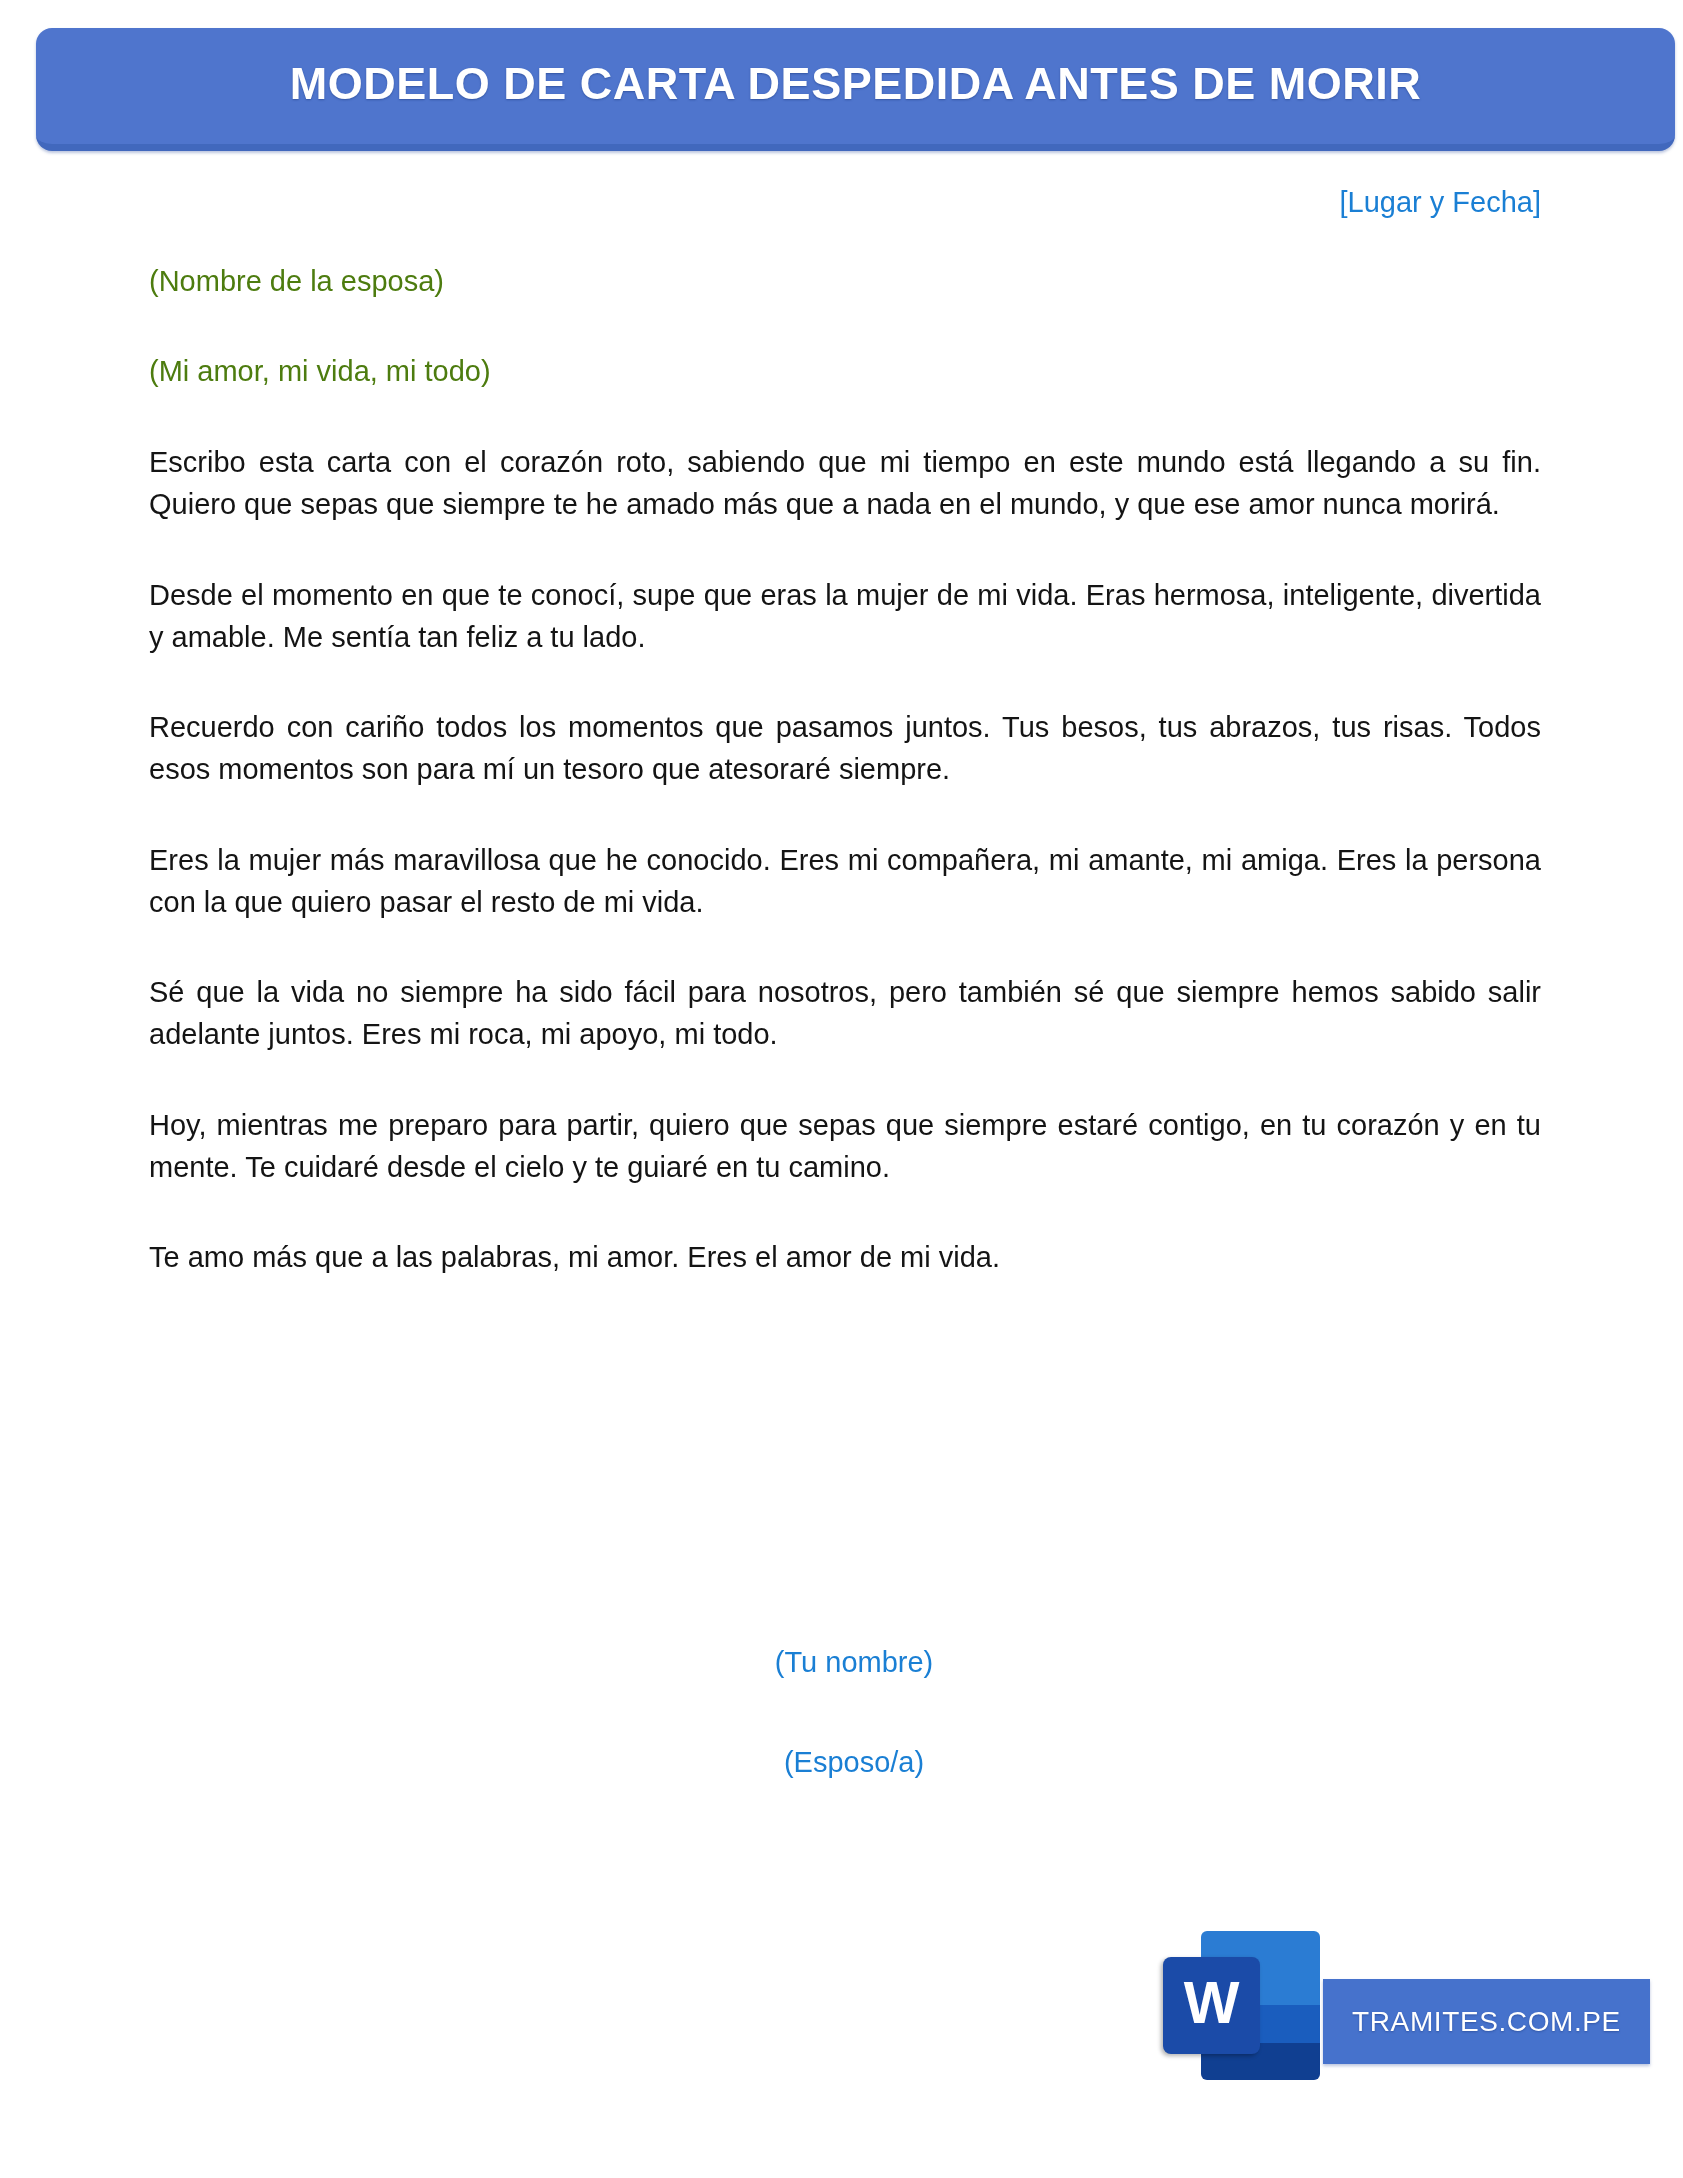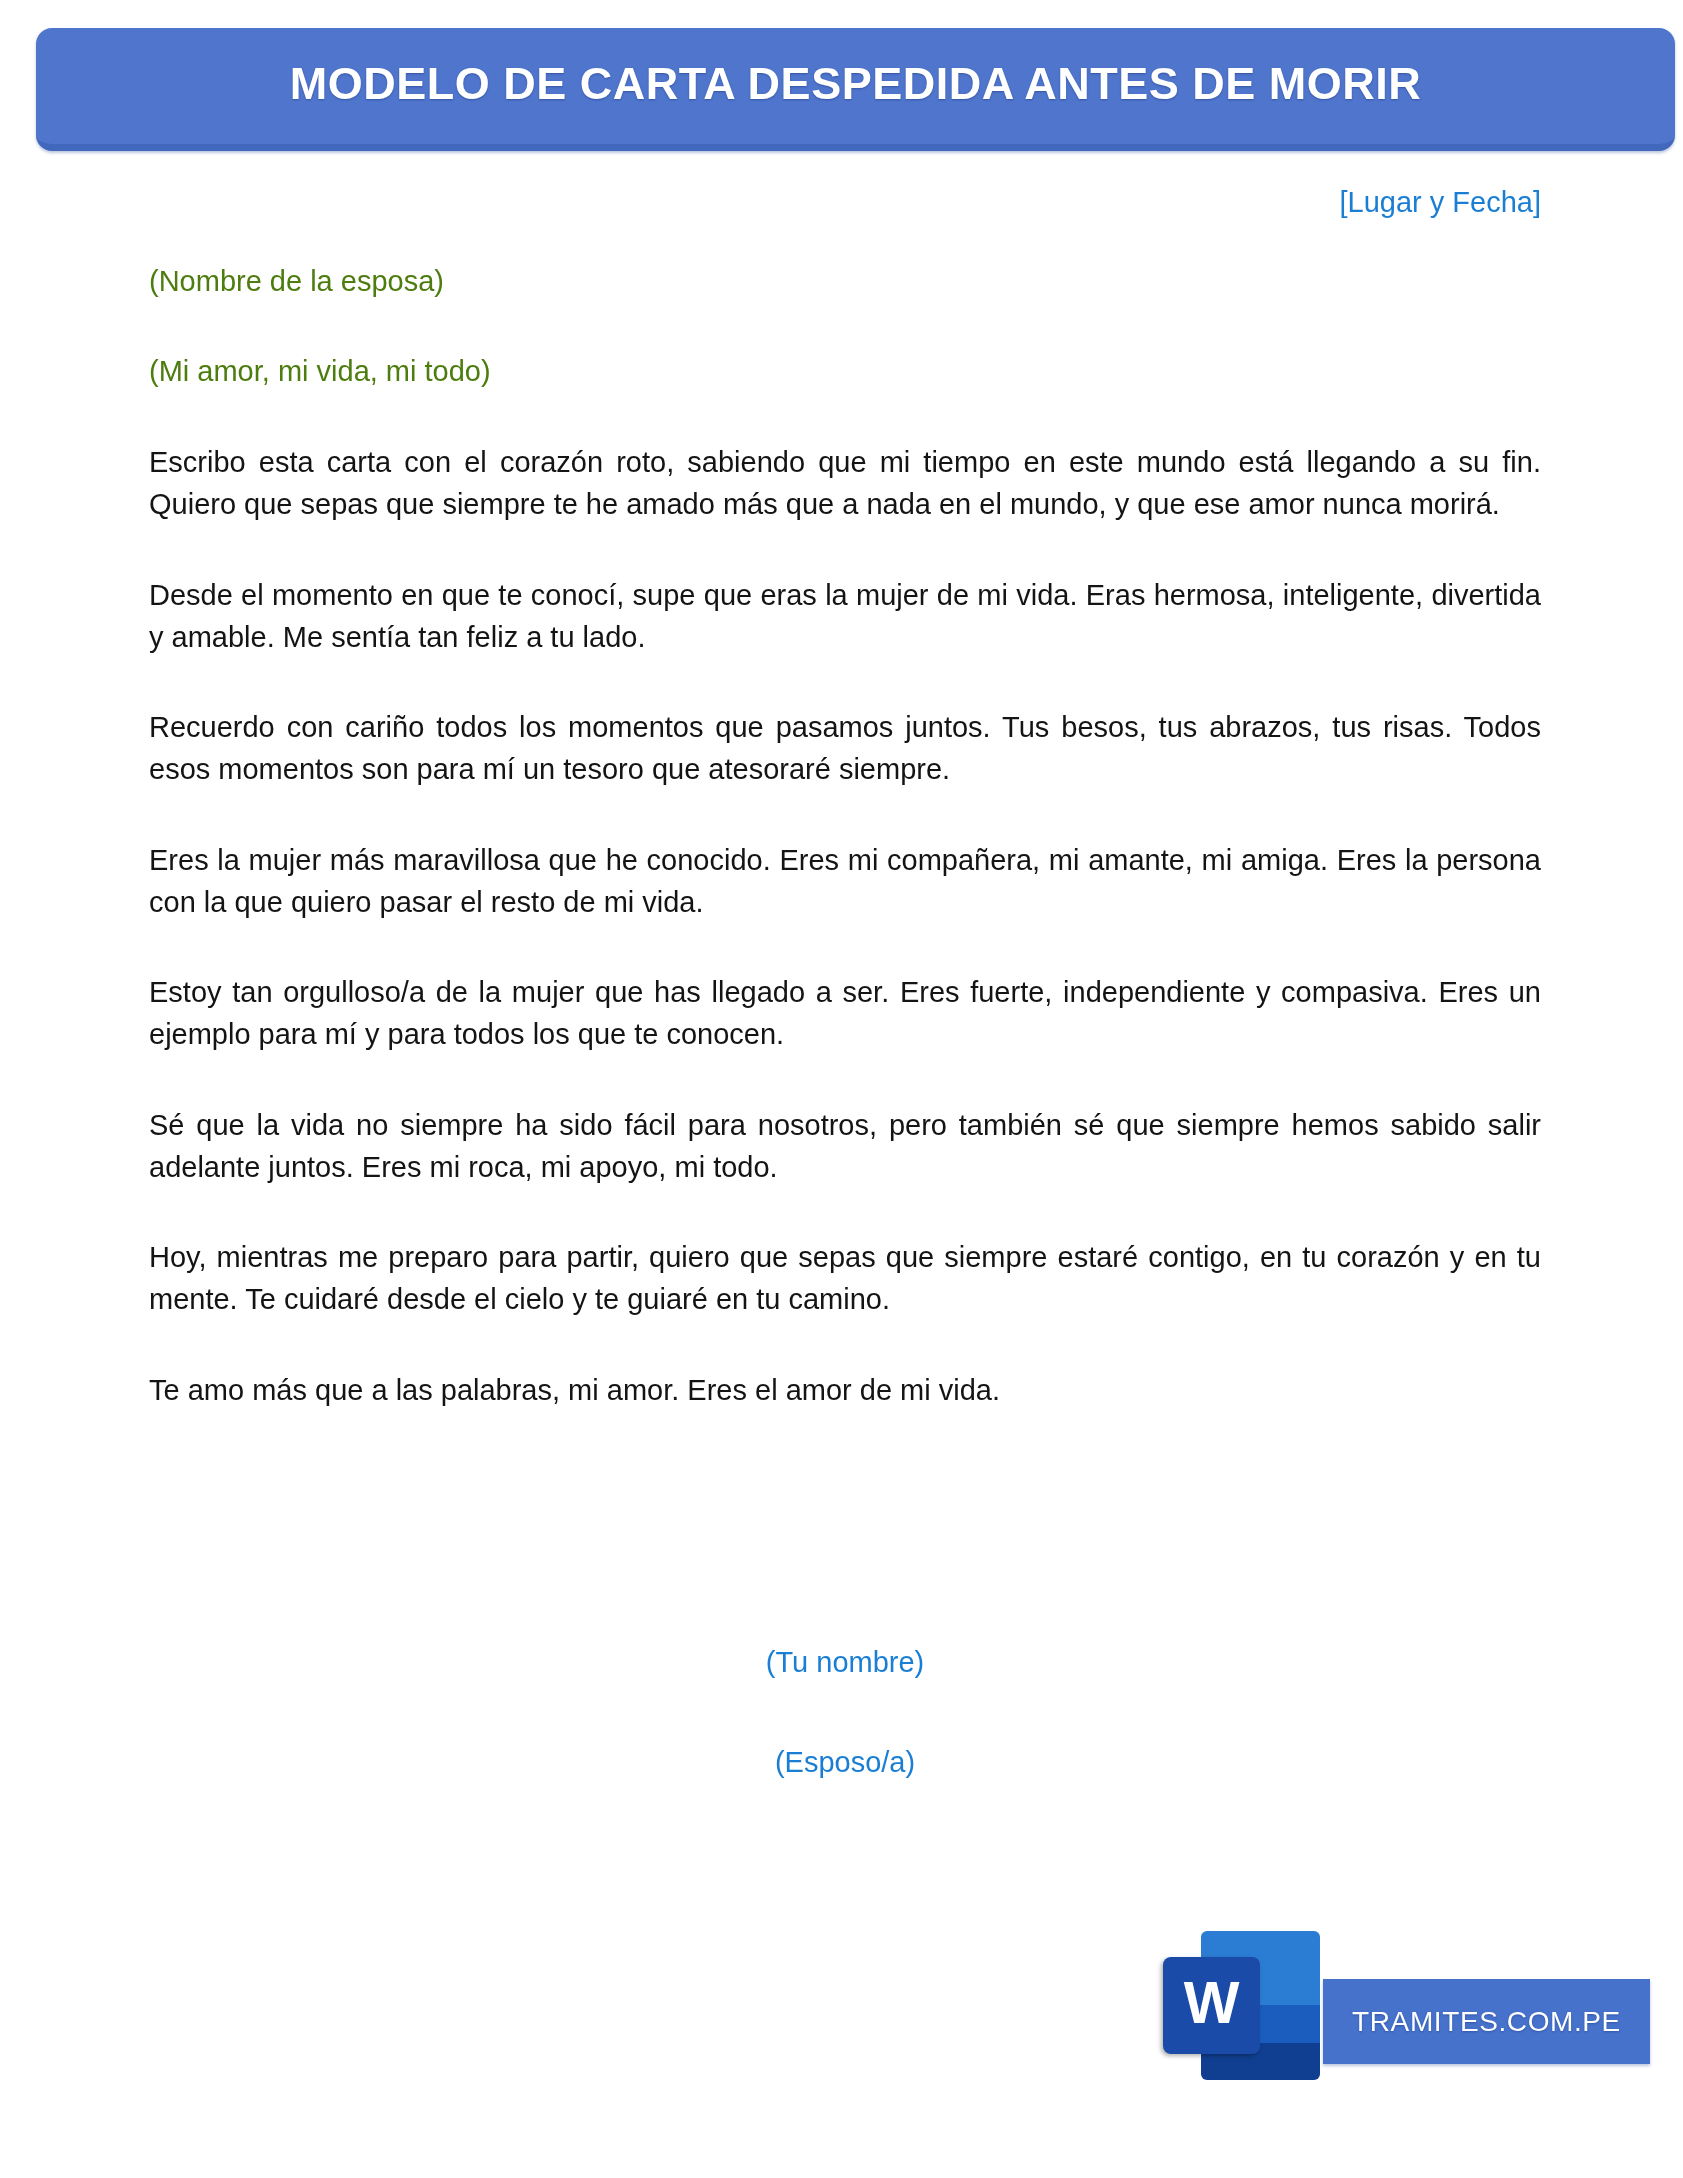--- a/index.html
+++ b/index.html
@@ -71,21 +71,21 @@
     line-height:1.44;
     text-align:justify;
     margin-bottom:49px;
   }
 
   .para:last-of-type { margin-bottom:0; }
 
   
   #signature-block {
     position:absolute;
-    left:149px;
+    left:158px;
     top:1643px;
     width:1392px;
     text-align:center;
   }
 
   .sign-line {
     color:#1a7fd4;
     font-size:29px;
     line-height:1.35;
   }
@@ -181,21 +181,20 @@
   <div class="date-line">[Lugar y Fecha]</div>
 
   <div class="salutation">(Nombre de la esposa)</div>
 
   <div class="salutation">(Mi amor, mi vida, mi todo)</div>
 
   <p class="para">Escribo esta carta con el corazón roto, sabiendo que mi tiempo en este mundo está llegando a su fin. Quiero que sepas que siempre te he amado más que a nada en el mundo, y que ese amor nunca morirá.</p>
   <p class="para">Desde el momento en que te conocí, supe que eras la mujer de mi vida. Eras hermosa, inteligente, divertida y amable. Me sentía tan feliz a tu lado.</p>
   <p class="para">Recuerdo con cariño todos los momentos que pasamos juntos. Tus besos, tus abrazos, tus risas. Todos esos momentos son para mí un tesoro que atesoraré siempre.</p>
   <p class="para">Eres la mujer más maravillosa que he conocido. Eres mi compañera, mi amante, mi amiga. Eres la persona con la que quiero pasar el resto de mi vida.</p>
-  <p class="para">Estoy tan orgulloso/a de la mujer que has llegado a ser. Eres fuerte, independiente y compasiva. Eres un ejemplo para mí y para todos los que te conocen.</p>
   <p class="para">Sé que la vida no siempre ha sido fácil para nosotros, pero también sé que siempre hemos sabido salir adelante juntos. Eres mi roca, mi apoyo, mi todo.</p>
   <p class="para">Hoy, mientras me preparo para partir, quiero que sepas que siempre estaré contigo, en tu corazón y en tu mente. Te cuidaré desde el cielo y te guiaré en tu camino.</p>
   <p class="para">Te amo más que a las palabras, mi amor. Eres el amor de mi vida.</p>
 
 </div>
 
 <div id="signature-block">
   <div id="sign-name" class="sign-line">(Tu nombre)</div>
   <div class="sign-line">(Esposo/a)</div>
 </div>

